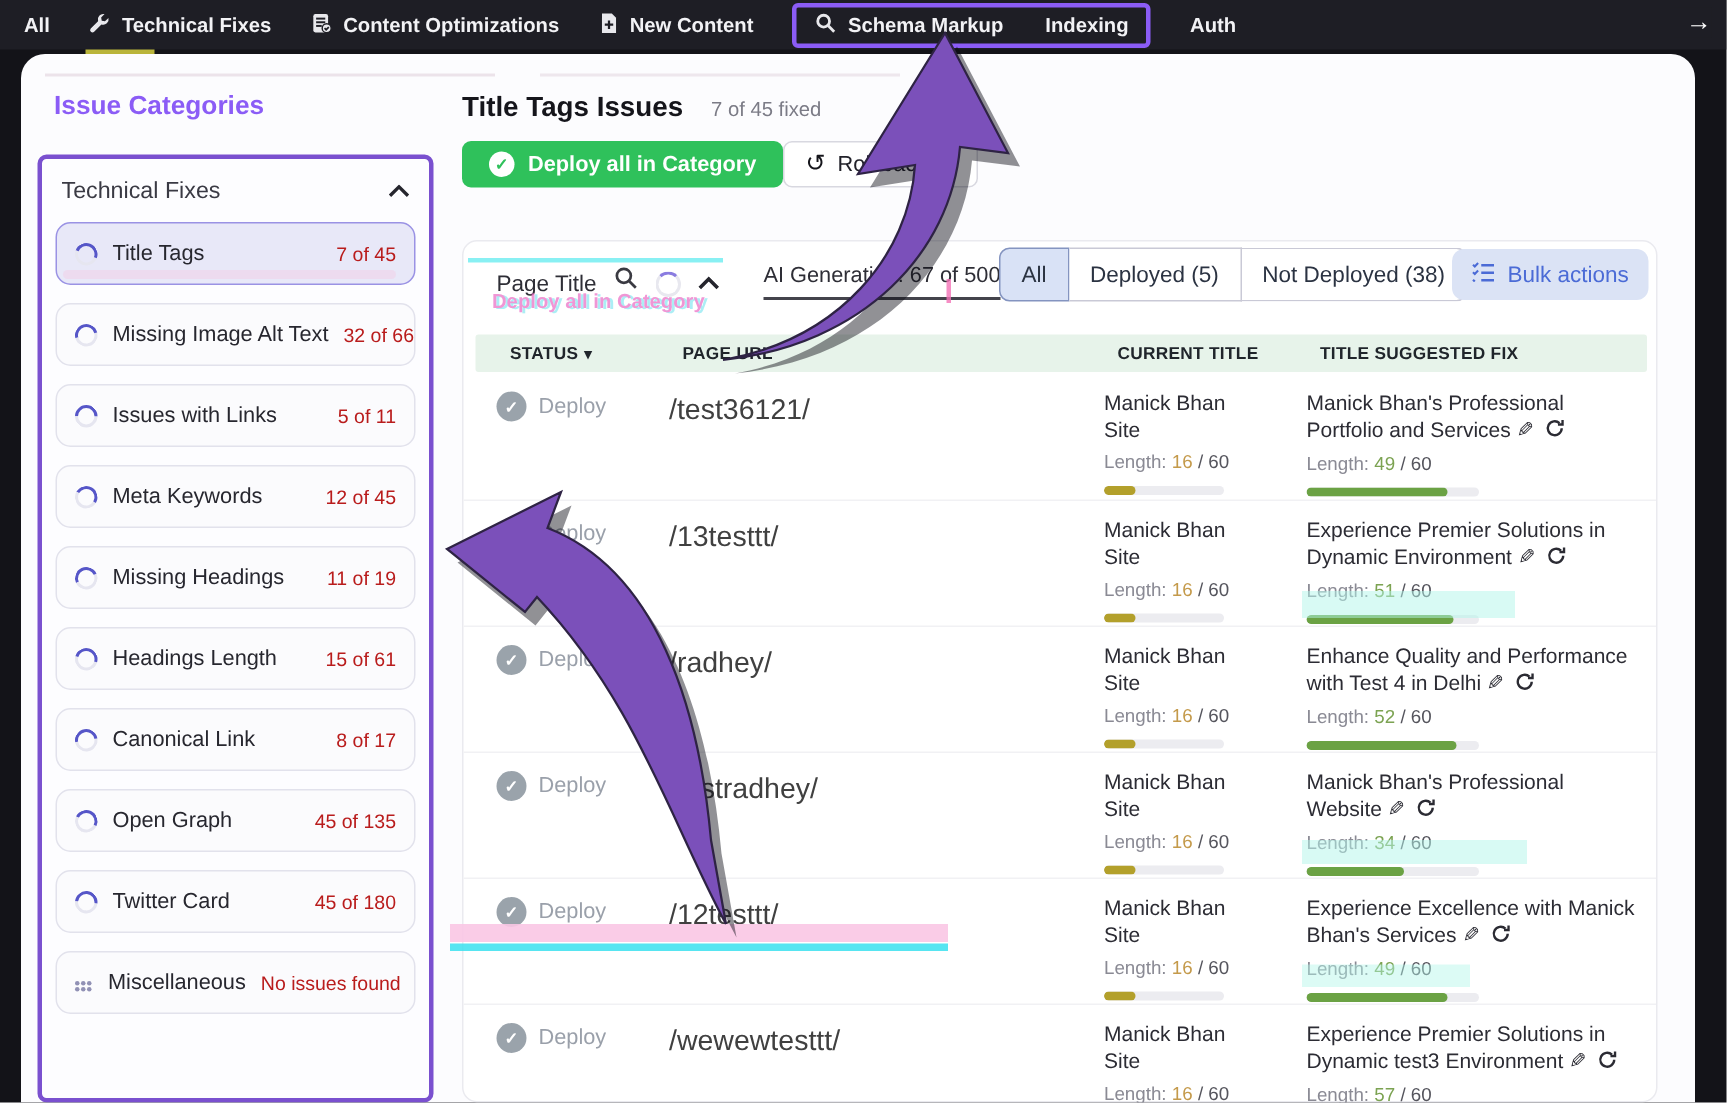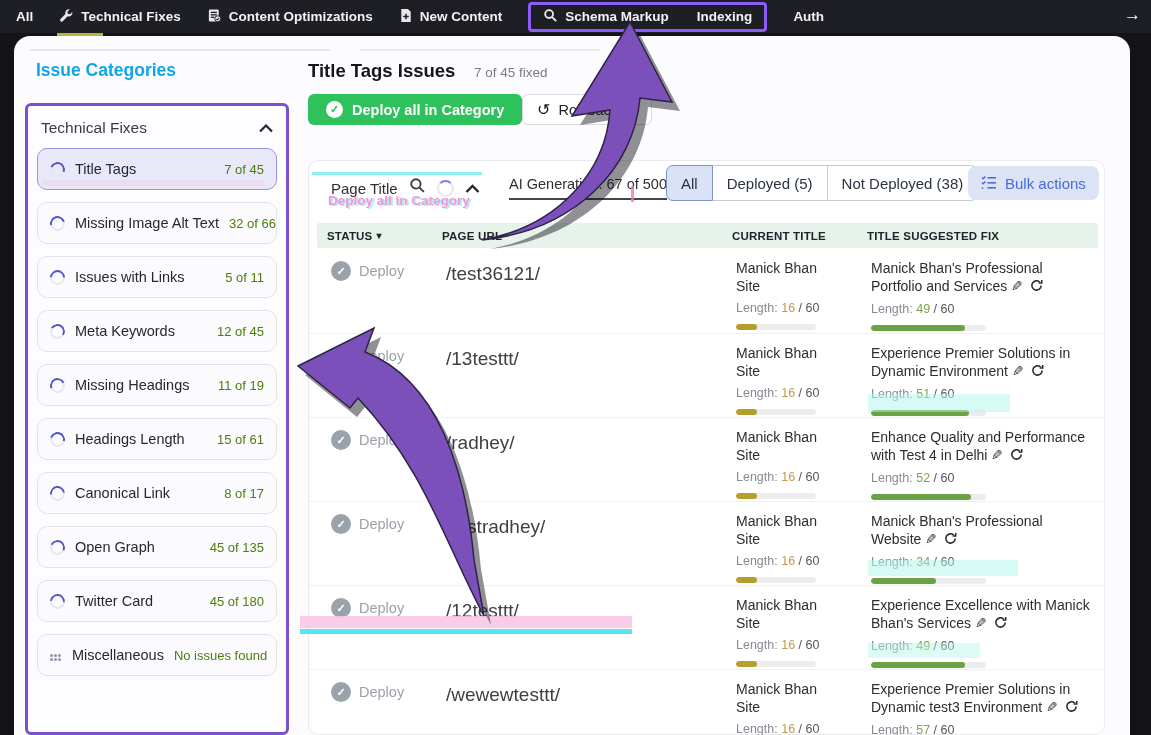--- a/index.html
+++ b/index.html
@@ -13,32 +13,32 @@
   .nav-item{display:flex;align-items:center;gap:7px;flex-shrink:0;cursor:pointer}
   .nav-box{display:flex;align-items:center;gap:28px;border:3px solid #8b5cf6;border-radius:4px;
            padding:3px 12px;flex-shrink:0}
   .nav-arrow{position:absolute;right:10px;top:5px;font-size:17px;color:#fff;background:#1e1e25;padding-left:8px}
 
   
   .card{position:absolute;left:14px;top:36px;width:1116px;height:699px;background:#fcfcfe;
         border-radius:16px 16px 0 0;z-index:1}
 
   
-  .sb-title{position:absolute;left:36px;top:60px;font-size:17.5px;font-weight:800;color:#0ea5e9;z-index:2}
+  .sb-title{position:absolute;left:36px;top:60px;font-size:17.5px;font-weight:800;color:#8b5cf6;z-index:2}
   .cat-box{position:absolute;left:25px;top:103px;width:264px;height:632px;border:3px solid #7a50cf;
            border-radius:6px;background:#fdfdff;padding:10px 9px;z-index:2}
   .group-header{display:flex;justify-content:space-between;align-items:center;
                 padding:3px 4px 11px;font-size:15.5px;color:#3a3a44}
   .cat-item{display:flex;align-items:center;gap:10px;height:42px;border:1px solid #e2e2ec;
             background:#fbfbfd;border-radius:10px;padding:0 12px;margin-bottom:12px;cursor:pointer}
   .cat-item.selected{background:#e8e8f8;border-color:#9a92e4}
   .spinner{width:15px;height:15px;border-radius:50%;border:2.5px solid #e6e6f0;
            border-top-color:#5656c8;border-right-color:#5656c8;transform:rotate(-25deg);flex:none}
   .cat-label{font-size:14.5px;color:#27272f;flex:1;white-space:nowrap}
-  .cat-count{font-size:13px;color:#4d7c0f;white-space:nowrap}
+  .cat-count{font-size:13px;color:#b91c1c;white-space:nowrap}
   .dots{width:3px;height:3px;border-radius:50%;background:#9191b5;flex:none;margin-right:9px;
         box-shadow:4px 0 0 #9191b5,8px 0 0 #9191b5,0 4px 0 #9191b5,4px 4px 0 #9191b5,8px 4px 0 #9191b5}
 
   
   .m-title{position:absolute;left:308px;top:60px;font-size:18.5px;font-weight:800;color:#15151b;z-index:2}
   .m-sub{position:absolute;left:474px;top:65px;font-size:13.5px;color:#7b7b86;z-index:2}
   .btn-green{position:absolute;left:308px;top:94px;height:31px;background:#2fc15b;color:#fff;
              border:none;border-radius:6px;display:flex;align-items:center;gap:9px;padding:0 18px;
              font-weight:700;font-size:14.5px;z-index:2;cursor:pointer;font-family:inherit}
   .gcheck{width:17px;height:17px;background:#fff;color:#2fc15b;border-radius:50%;font-size:11px;
@@ -62,21 +62,21 @@
   .tab:first-child{border-left-width:1px;border-radius:7px 0 0 7px}
   .tab:last-child{border-radius:0 7px 7px 0}
   .tab.active{background:#d9e2f6;border:1px solid #8494c0}
   .bulk{position:absolute;left:659px;top:5px;height:34px;background:#dbe3f5;border:none;border-radius:8px;
         display:flex;align-items:center;gap:8px;padding:0 13px;color:#4b6bd6;font-size:15px;
         cursor:pointer;font-family:inherit}
 
   .thead{position:absolute;left:8px;top:62px;width:781px;height:25px;background:#e7f3ea;
          display:flex;align-items:center;font-size:11.5px;font-weight:700;color:#20252b;
          letter-spacing:.2px;border-radius:2px}
-  .th-status{margin-left:10px;width:115px;display:flex;align-items:center;gap:4px}
+  .th-status{margin-left:23px;width:115px;display:flex;align-items:center;gap:4px}
   .th-url{width:290px}
   .th-cur{width:135px}
   .caret{font-size:10px}
 
   .rows{position:absolute;left:0;top:88px;width:795px}
   .row{display:flex;height:84px;border-top:1px solid #f1f1f4;padding:10px 0 0 22px}
   .row:first-child{border-top:none}
   .c-status{width:115px}
   .c-url{width:290px}
   .c-cur{width:135px;padding-right:12px}

